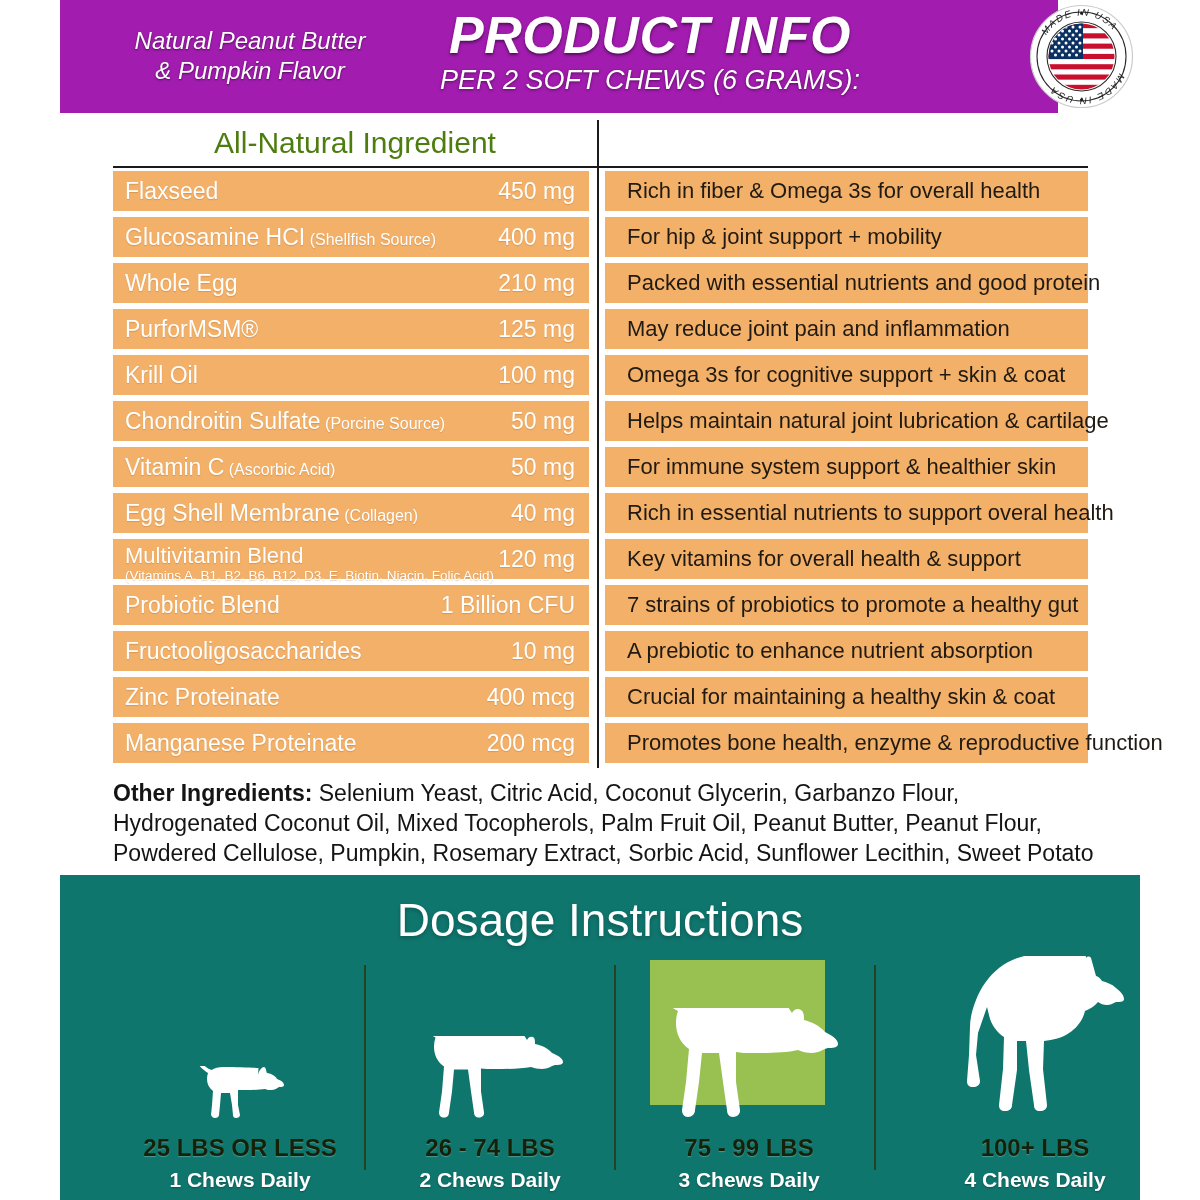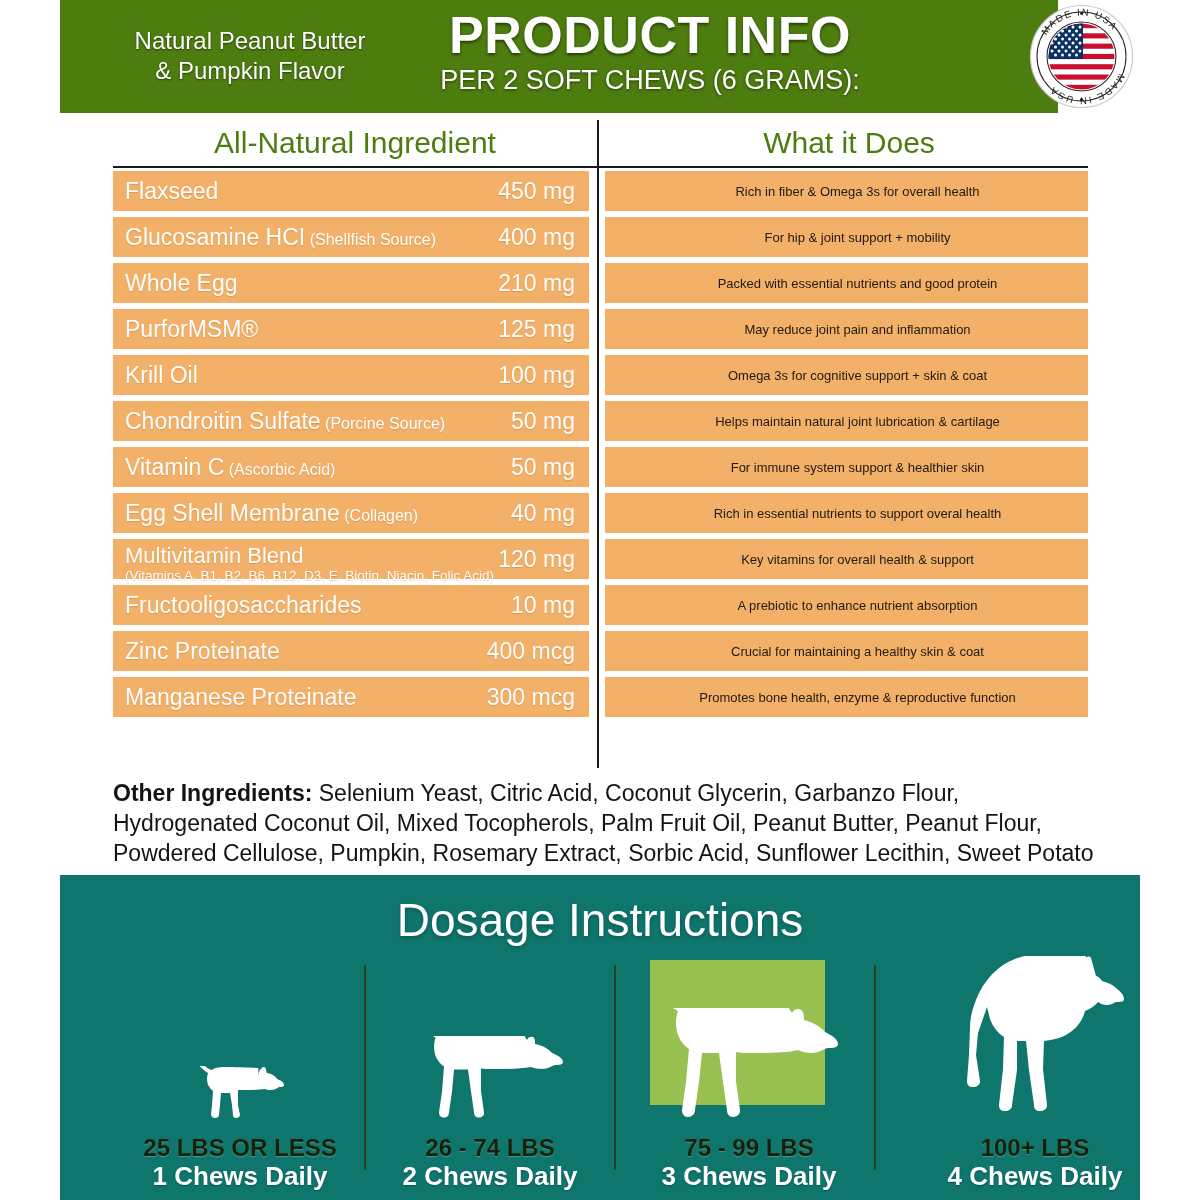--- a/index.html
+++ b/index.html
@@ -8,21 +8,22 @@
     background:#ffffff;
     font-family:"Liberation Sans", sans-serif;
     overflow:hidden;
     position:relative;
   }
   .page{position:relative;width:1200px;height:1200px;}
 
   
   .header{
     position:absolute;left:60px;top:0;width:998px;height:113px;
-    background:#4d7c0f;
+    background:#a21caf;
+    font-style:italic;
   }
   .flavor{
     position:absolute;left:30px;top:26px;width:320px;
     text-align:center;color:#ffffff;
     font-size:24px;line-height:1.24;
     text-shadow:0 1px 2px rgba(0,0,0,.55);
   }
   .flavor .l2{display:block;}
   .title-wrap{
     position:absolute;left:340px;top:8px;width:500px;text-align:center;
@@ -74,21 +75,21 @@
   }
   .ing-name.two-line .main{display:block;font-size:22px;padding-top:2px;}
   .ing-name.two-line .sub2{display:block;font-size:13.5px;padding-top:2px;}
   .amount{
     position:absolute;right:14px;top:50%;transform:translateY(-50%);
     color:#ffffff;font-size:23px;white-space:nowrap;
     text-shadow:0 1px 1px rgba(140,85,20,.25);
   }
   .does{
     position:absolute;left:0;right:0;top:50%;transform:translateY(-50%);
-    text-align:center;color:#201a12;font-size:13px;white-space:nowrap;padding-left:22px;
+    text-align:left;color:#201a12;font-size:22px;white-space:nowrap;padding-left:22px;
   }
 
   
   .other{
     position:absolute;left:113px;top:778px;width:990px;
     font-size:23px;line-height:1.31;color:#141414;
   }
   .other b{font-weight:bold;}
 
   
@@ -115,21 +116,21 @@
   .highlight-box{
     position:absolute;background:#99c152;
   }
   .dog-lbs{
     position:absolute;left:0;right:0;bottom:38px;text-align:center;
     color:#16210a;font-size:24px;font-weight:bold;
     text-shadow:0 1px 1px rgba(255,255,255,.25);
   }
   .dog-chews{
     position:absolute;left:0;right:0;bottom:8px;text-align:center;
-    color:#ffffff;font-size:26px;font-weight:bold;
+    color:#ffffff;font-size:21px;font-weight:bold;
     text-shadow:0 1px 2px rgba(0,0,0,.3);
   }
   svg{display:block;}
 </style>
 </head>
 <body>
 
 <div class="page">
 
   <div class="header">
@@ -215,21 +216,20 @@
         </text>
         <circle cx="52.5" cy="9.2" r="1.5" fill="#1c1c1c"></circle>
         <circle cx="52.5" cy="95.8" r="1.5" fill="#1c1c1c"></circle>
       </svg>
     </div>
   </div>
 
   <div class="table">
     <div class="thead">
       <div class="th th-left">All-Natural Ingredient</div>
-      <div class="th th-right">What it Does</div>
       <div class="hline"></div>
     </div>
     <div class="vline" id="vline" style="height: 648px;"></div>
     <div class="rows" id="rows">
         <div class="row">
           <div class="cell-l">
             <div class="ing-name">Flaxseed</div>
             <div class="amount">450 mg</div>
           </div>
           <div class="cell-r">
@@ -306,40 +306,49 @@
               <span class="sub2">(Vitamins A, B1, B2, B6, B12, D3, E, Biotin, Niacin, Folic Acid)</span>
             </div>
             <div class="amount">120 mg</div>
           </div>
           <div class="cell-r">
             <div class="does">Key vitamins for overall health &amp; support</div>
           </div>
         </div>
         <div class="row">
           <div class="cell-l">
+            <div class="ing-name">Probiotic Blend</div>
+            <div class="amount">1 Billion CFU</div>
+          </div>
+          <div class="cell-r">
+            <div class="does">7 strains of probiotics to promote a healthy gut</div>
+          </div>
+        </div>
+        <div class="row">
+          <div class="cell-l">
             <div class="ing-name">Fructooligosaccharides</div>
             <div class="amount">10 mg</div>
           </div>
           <div class="cell-r">
             <div class="does">A prebiotic to enhance nutrient absorption</div>
           </div>
         </div>
         <div class="row">
           <div class="cell-l">
             <div class="ing-name">Zinc Proteinate</div>
             <div class="amount">400 mcg</div>
           </div>
           <div class="cell-r">
             <div class="does">Crucial for maintaining a healthy skin &amp; coat</div>
           </div>
         </div>
         <div class="row">
           <div class="cell-l">
             <div class="ing-name">Manganese Proteinate</div>
-            <div class="amount">300 mcg</div>
+            <div class="amount">200 mcg</div>
           </div>
           <div class="cell-r">
             <div class="does">Promotes bone health, enzyme &amp; reproductive function</div>
           </div>
         </div>
       </div>
   </div>
 
   <div class="other">
     <b>Other Ingredients:</b><span> Selenium Yeast, Citric Acid, Coconut Glycerin, Garbanzo Flour, Hydrogenated Coconut Oil, Mixed Tocopherols, Palm Fruit Oil, Peanut Butter, Peanut Flour, Powdered Cellulose, Pumpkin, Rosemary Extract, Sorbic Acid, Sunflower Lecithin, Sweet Potato</span>

